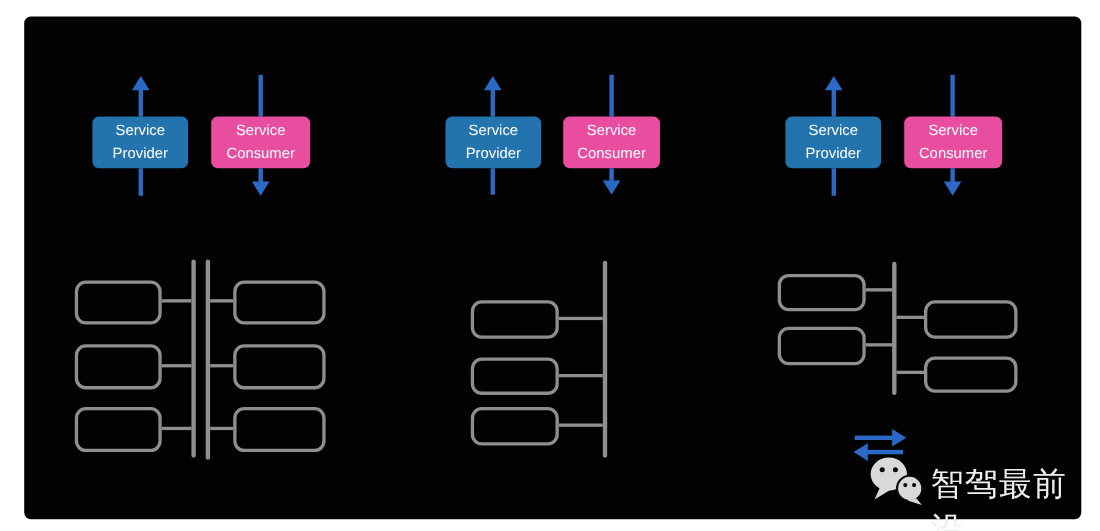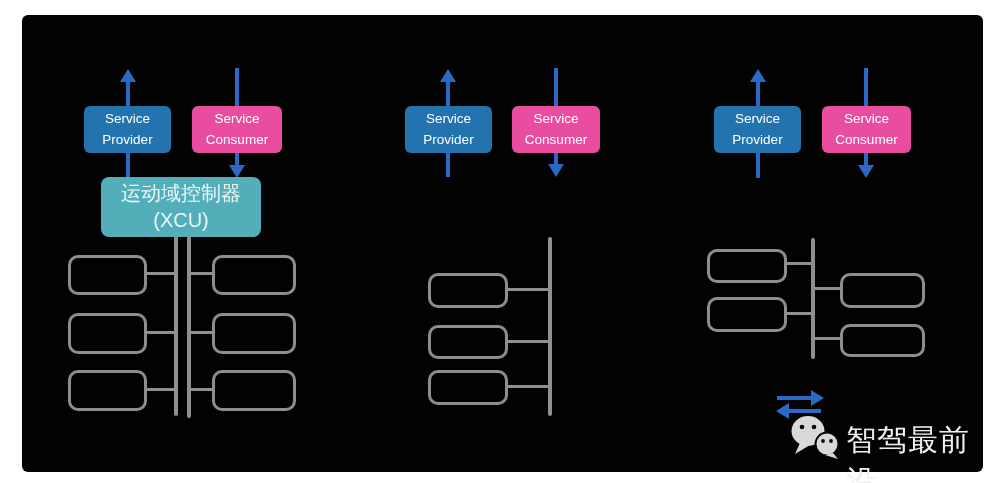--- a/index.html
+++ b/index.html
@@ -44,22 +44,20 @@
   <div class="bline" style="left:126px; top:81px; height:25px;"></div>
   <div class="bline" style="left:126px; top:153px; height:25px;"></div>
   <div class="bline" style="left:235px; top:68px; height:38px;"></div>
   <div class="bline" style="left:235px; top:153px; height:13px;"></div>
   <div class="ahead-down" style="left:229px; top:165px;"></div>
 
   <div class="svc provider" style="left:84px; top:106px; width:87px; height:47px;">Service
 Provider</div>
   <div class="svc consumer" style="left:192px; top:106px; width:90px; height:47px;">Service
 Consumer</div>
-  <div class="controller" style="left:101px; top:177px; width:160px; height:60px;">运动域控制器
-(XCU)</div>
 
   <div class="bus" style="left:174px; top:236px; height:180px;"></div>
   <div class="bus" style="left:187px; top:236px; height:182px;"></div>
   <div class="node" style="left:68px;  top:255px; width:73px; height:34px;"></div>
   <div class="node" style="left:68px;  top:313px; width:73px; height:35px;"></div>
   <div class="node" style="left:68px;  top:370px; width:73px; height:35px;"></div>
   <div class="node" style="left:212px; top:255px; width:78px; height:34px;"></div>
   <div class="node" style="left:212px; top:313px; width:78px; height:35px;"></div>
   <div class="node" style="left:212px; top:370px; width:78px; height:35px;"></div>
   <div class="conn" style="left:147px; top:272px; width:27px;"></div>

